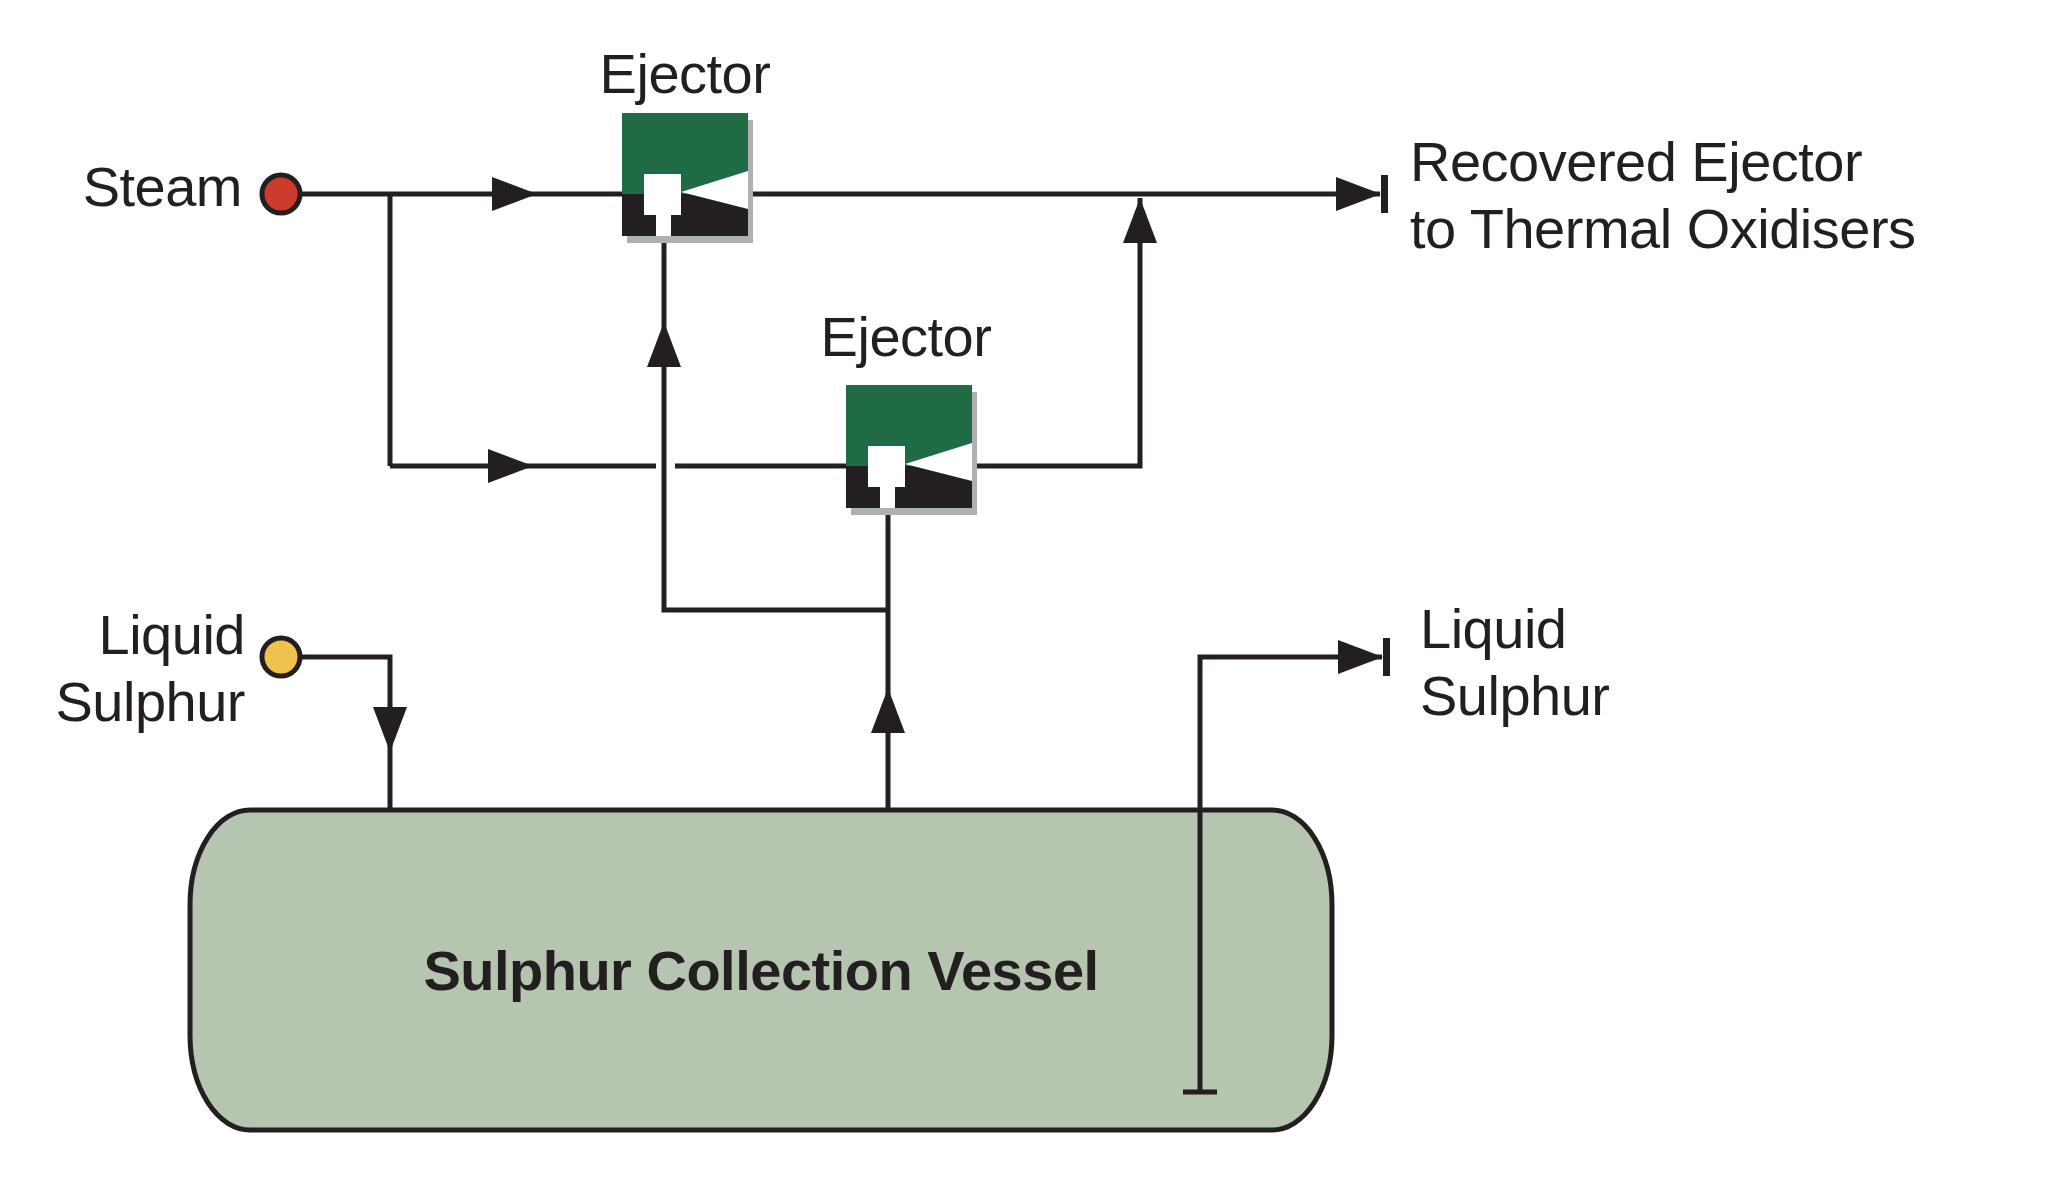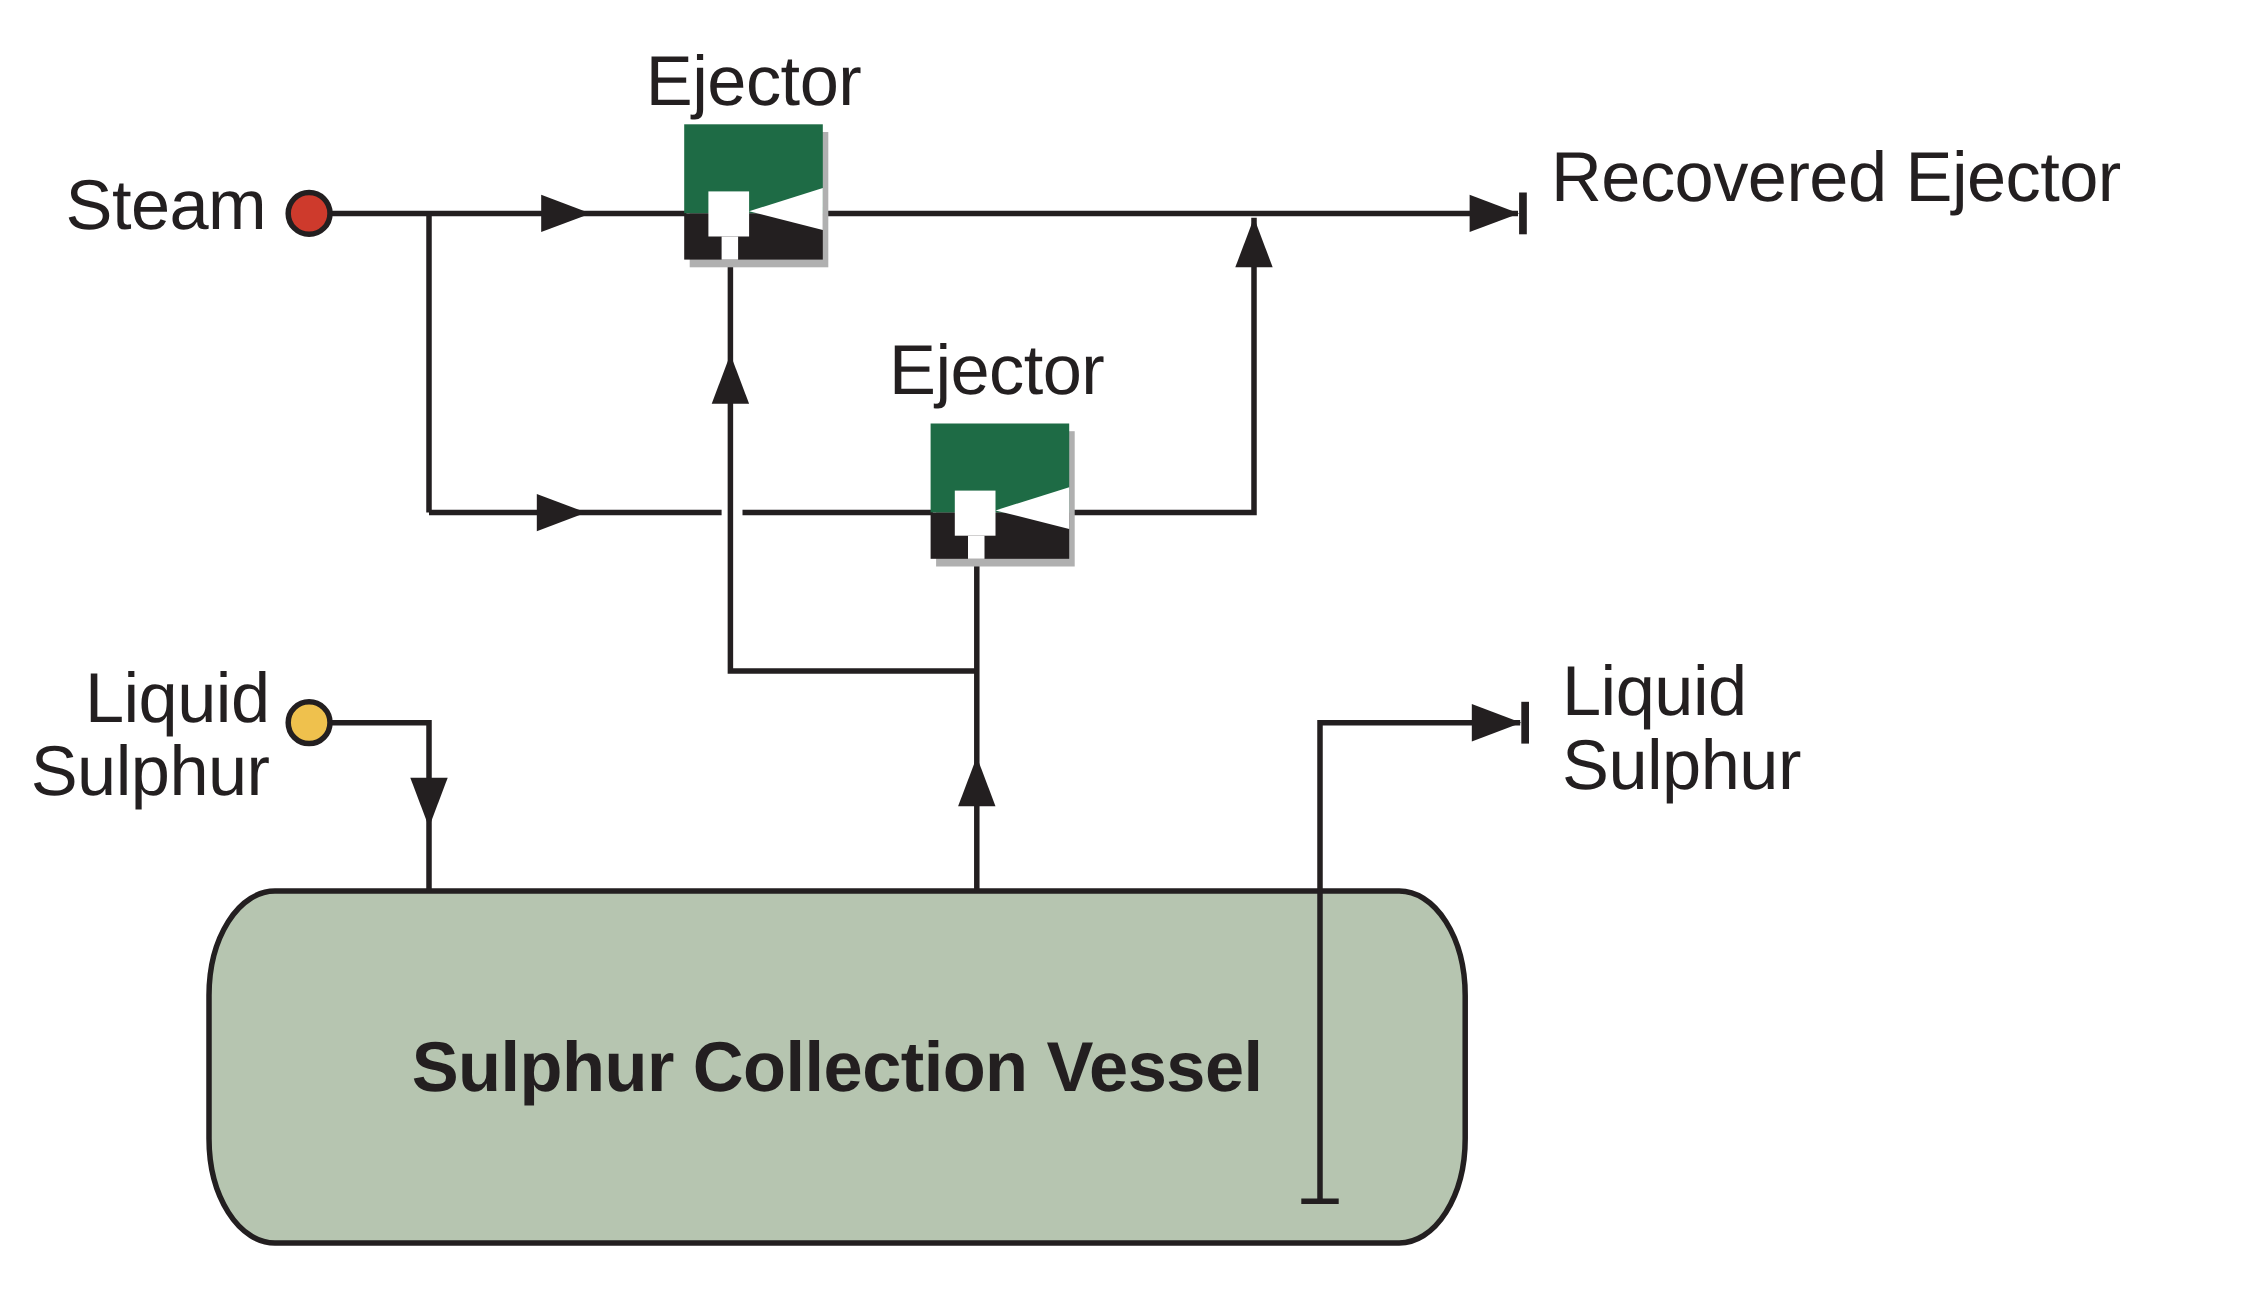--- a/index.html
+++ b/index.html
@@ -16,21 +16,21 @@
     font-family: "Liberation Sans", sans-serif;
     color: #231f20;
   }
   .stage svg.canvas {
     position: absolute;
     left: 0;
     top: 0;
   }
   .label {
     position: absolute;
-    font-size: 64px;
+    font-size: 56px;
     line-height: 67px;
     letter-spacing: -0.5px;
     color: #231f20;
     white-space: nowrap;
   }
   .label.align-right { text-align: right; }
   .label.align-center { text-align: center; }
 </style>
 </head>
 <body>
@@ -97,20 +97,21 @@
   </svg>
 
   <div class="label align-right" style="left:0; width:242px; top:153px;">Steam</div>
 
   <div class="label align-center" style="left:535px; width:300px; top:40px;">Ejector</div>
 
   <div class="label align-center" style="left:756px; width:300px; top:303px;">Ejector</div>
 
   <div class="label" style="left:1410px; top:128px;">
     <div>Recovered Ejector</div>
+    <div>to Thermal Oxidisers</div>
   </div>
 
   <div class="label align-right" style="left:0; width:245px; top:601px;">
     <div>Liquid</div>
     <div>Sulphur</div>
   </div>
 
   <div class="label" style="left:1420px; top:595px;">
     <div>Liquid</div>
     <div>Sulphur</div>

